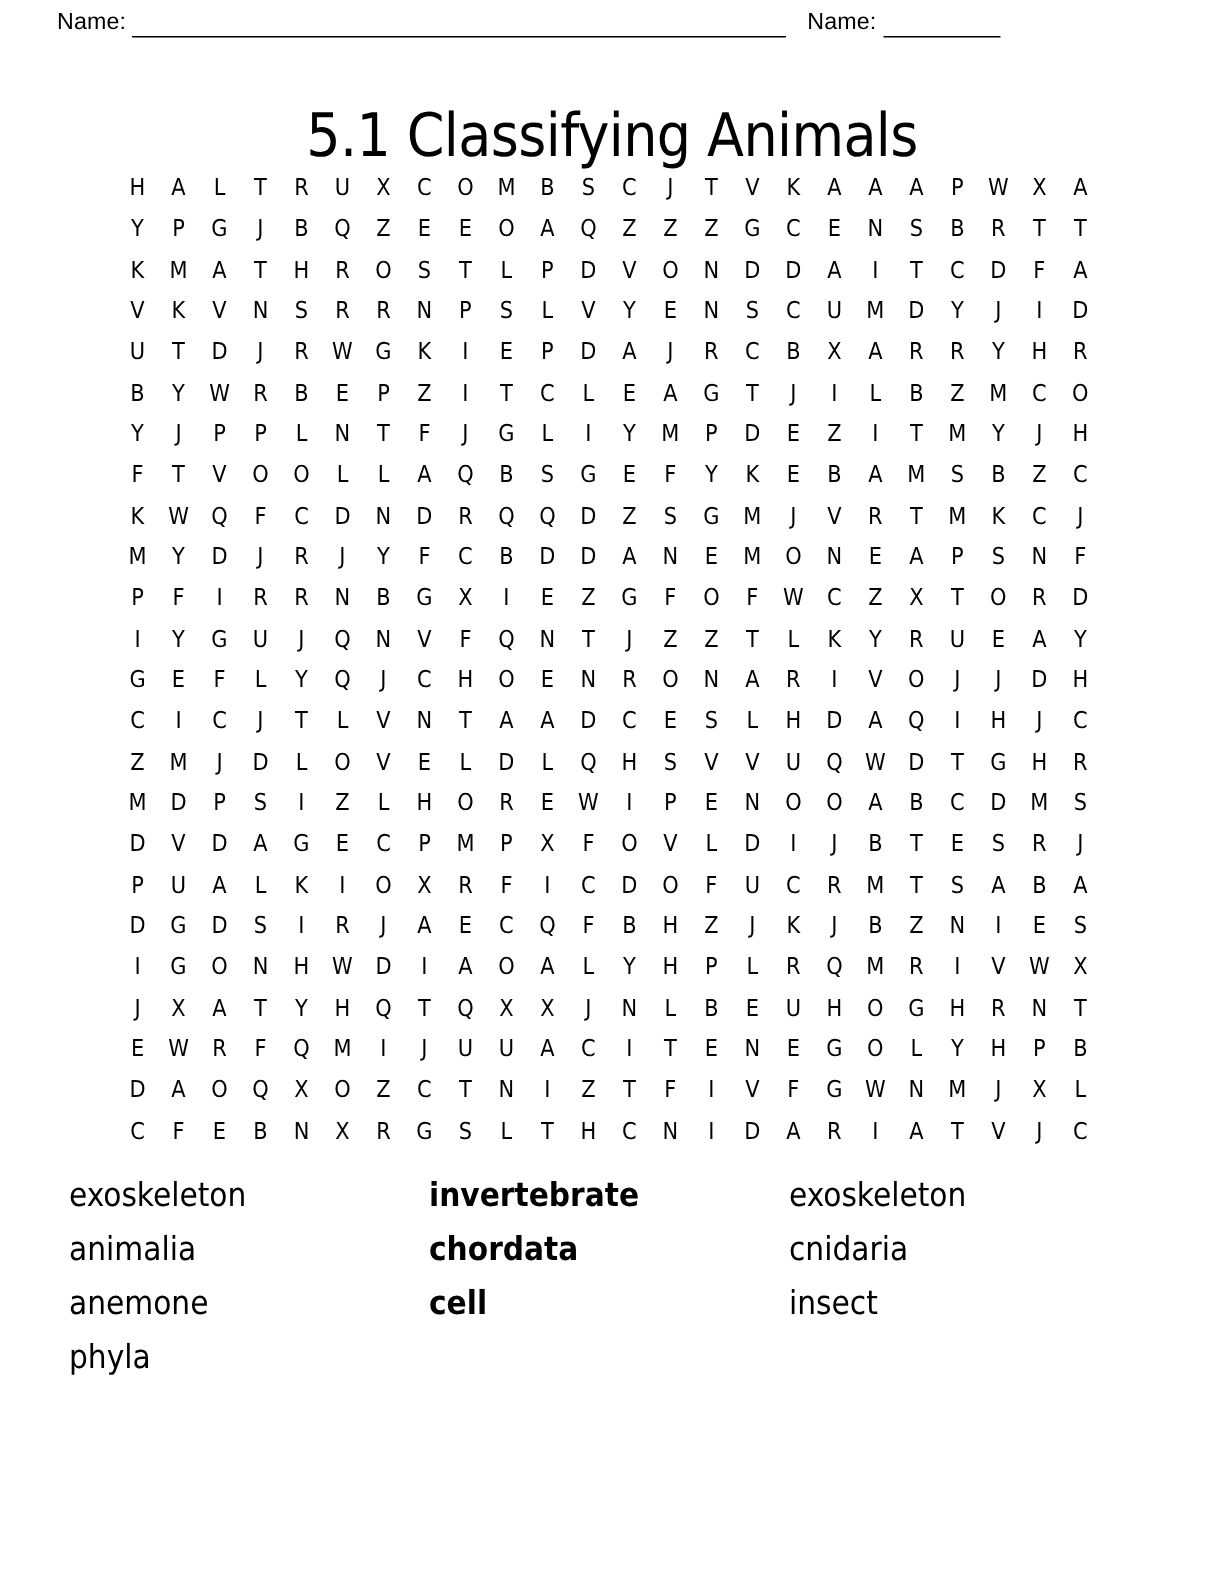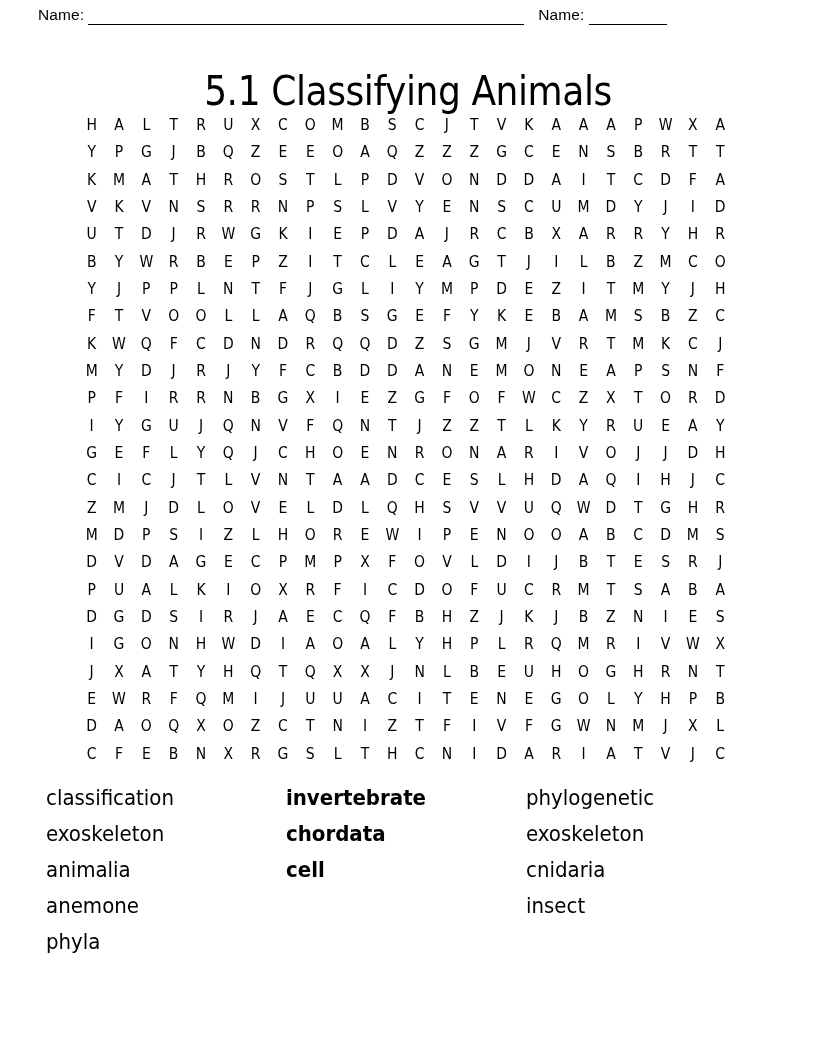--- a/index.html
+++ b/index.html
@@ -742,30 +742,28 @@
       <span class="grid-cell">A</span>
       <span class="grid-cell">T</span>
       <span class="grid-cell">V</span>
       <span class="grid-cell">J</span>
       <span class="grid-cell">C</span>
     </div>
   </div>
 
 <div id="word-list">
   <div class="word-column" id="word-column-0">
-      <div class="word-item">classification</div>
       <div class="word-item">exoskeleton</div>
       <div class="word-item">animalia</div>
       <div class="word-item">anemone</div>
       <div class="word-item">phyla</div>
     </div>
   <div class="word-column" id="word-column-1">
       <div class="word-item">invertebrate</div>
       <div class="word-item">chordata</div>
       <div class="word-item">cell</div>
     </div>
   <div class="word-column" id="word-column-2">
-      <div class="word-item">phylogenetic</div>
       <div class="word-item">exoskeleton</div>
       <div class="word-item">cnidaria</div>
       <div class="word-item">insect</div>
     </div>
 </div>
 
 </body></html>

